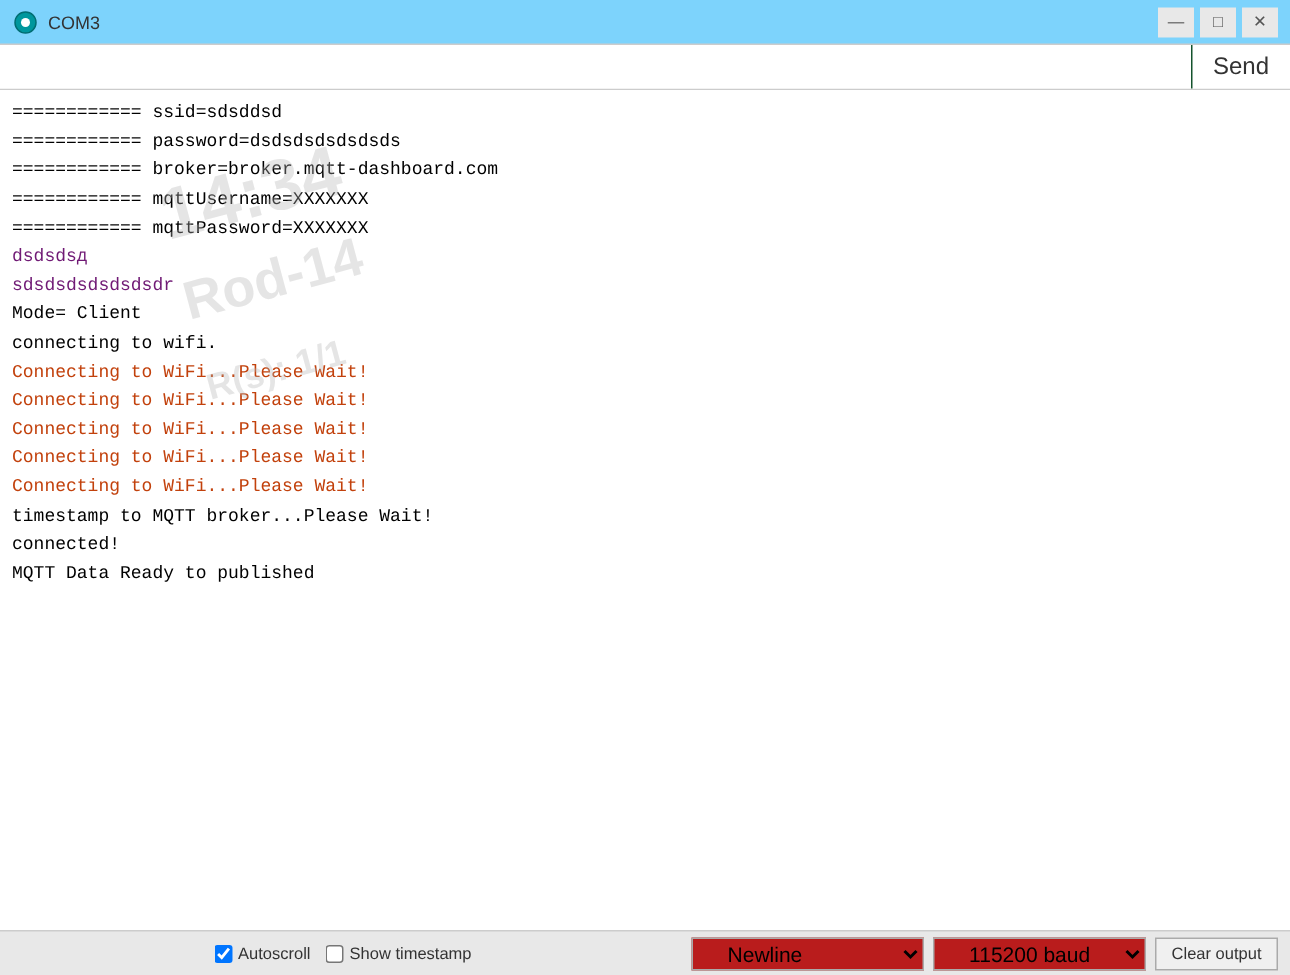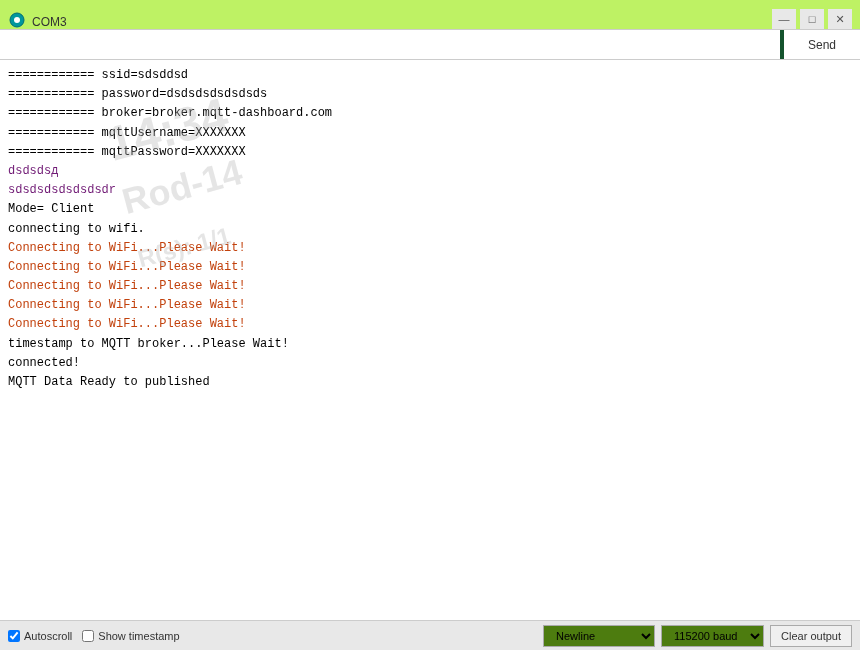--- a/index.html
+++ b/index.html
@@ -8,25 +8,25 @@
       background: #f0f0f0;
       width: 860px;
       height: 650px;
       overflow: hidden;
       display: flex;
       flex-direction: column;
     }
 
     
     .titlebar {
-      background: #bef264;
+      background: #7dd3fc;
       border-bottom: 1px solid #ccc;
       height: 30px;
       display: flex;
-      align-items: flex-end;
+      align-items: center;
       padding: 0 8px;
       user-select: none;
       flex-shrink: 0;
     }
     .titlebar-icon {
       width: 18px;
       height: 18px;
       margin-right: 6px;
       display: flex;
       align-items: center;
@@ -70,23 +70,23 @@
       flex: 1;
       border: none;
       outline: none;
       padding: 4px 6px;
       font-size: 12px;
       background: white;
     }
     .send-btn {
       background: white;
       border: none;
-      border-left: 4px solid #14532d;
-      padding: 4px 24px;
-      font-size: 12px;
+      border-left: 1px solid #14532d;
+      padding: 4px 14px;
+      font-size: 16px;
       cursor: pointer;
       color: #333;
     }
 
     
     .main-area {
       display: flex;
       flex: 1;
       overflow: hidden;
       background: white;
@@ -145,20 +145,21 @@
       align-items: center;
       padding: 0 8px;
       gap: 12px;
       flex-shrink: 0;
     }
     .statusbar-left {
       display: flex;
       align-items: center;
       gap: 10px;
       flex: 1;
+      justify-content: center;
     }
     .checkbox-label {
       display: flex;
       align-items: center;
       gap: 4px;
       font-size: 11px;
       color: #333;
       cursor: pointer;
     }
     .checkbox-label input[type="checkbox"] {
@@ -166,24 +167,24 @@
       height: 12px;
       cursor: pointer;
     }
     .statusbar-right {
       display: flex;
       align-items: center;
       gap: 6px;
     }
     .dropdown-select {
       height: 22px;
-      font-size: 11px;
+      font-size: 14px;
       border: 1px solid #aaa;
-      background: #4d7c0f;
-      padding: 0 8px;
+      background: #b91c1c;
+      padding: 0 19px;
       cursor: pointer;
     }
     .clear-btn {
       height: 22px;
       padding: 0 10px;
       font-size: 11px;
       background: #f0f0f0;
       border: 1px solid #aaa;
       cursor: pointer;
       color: #333;

